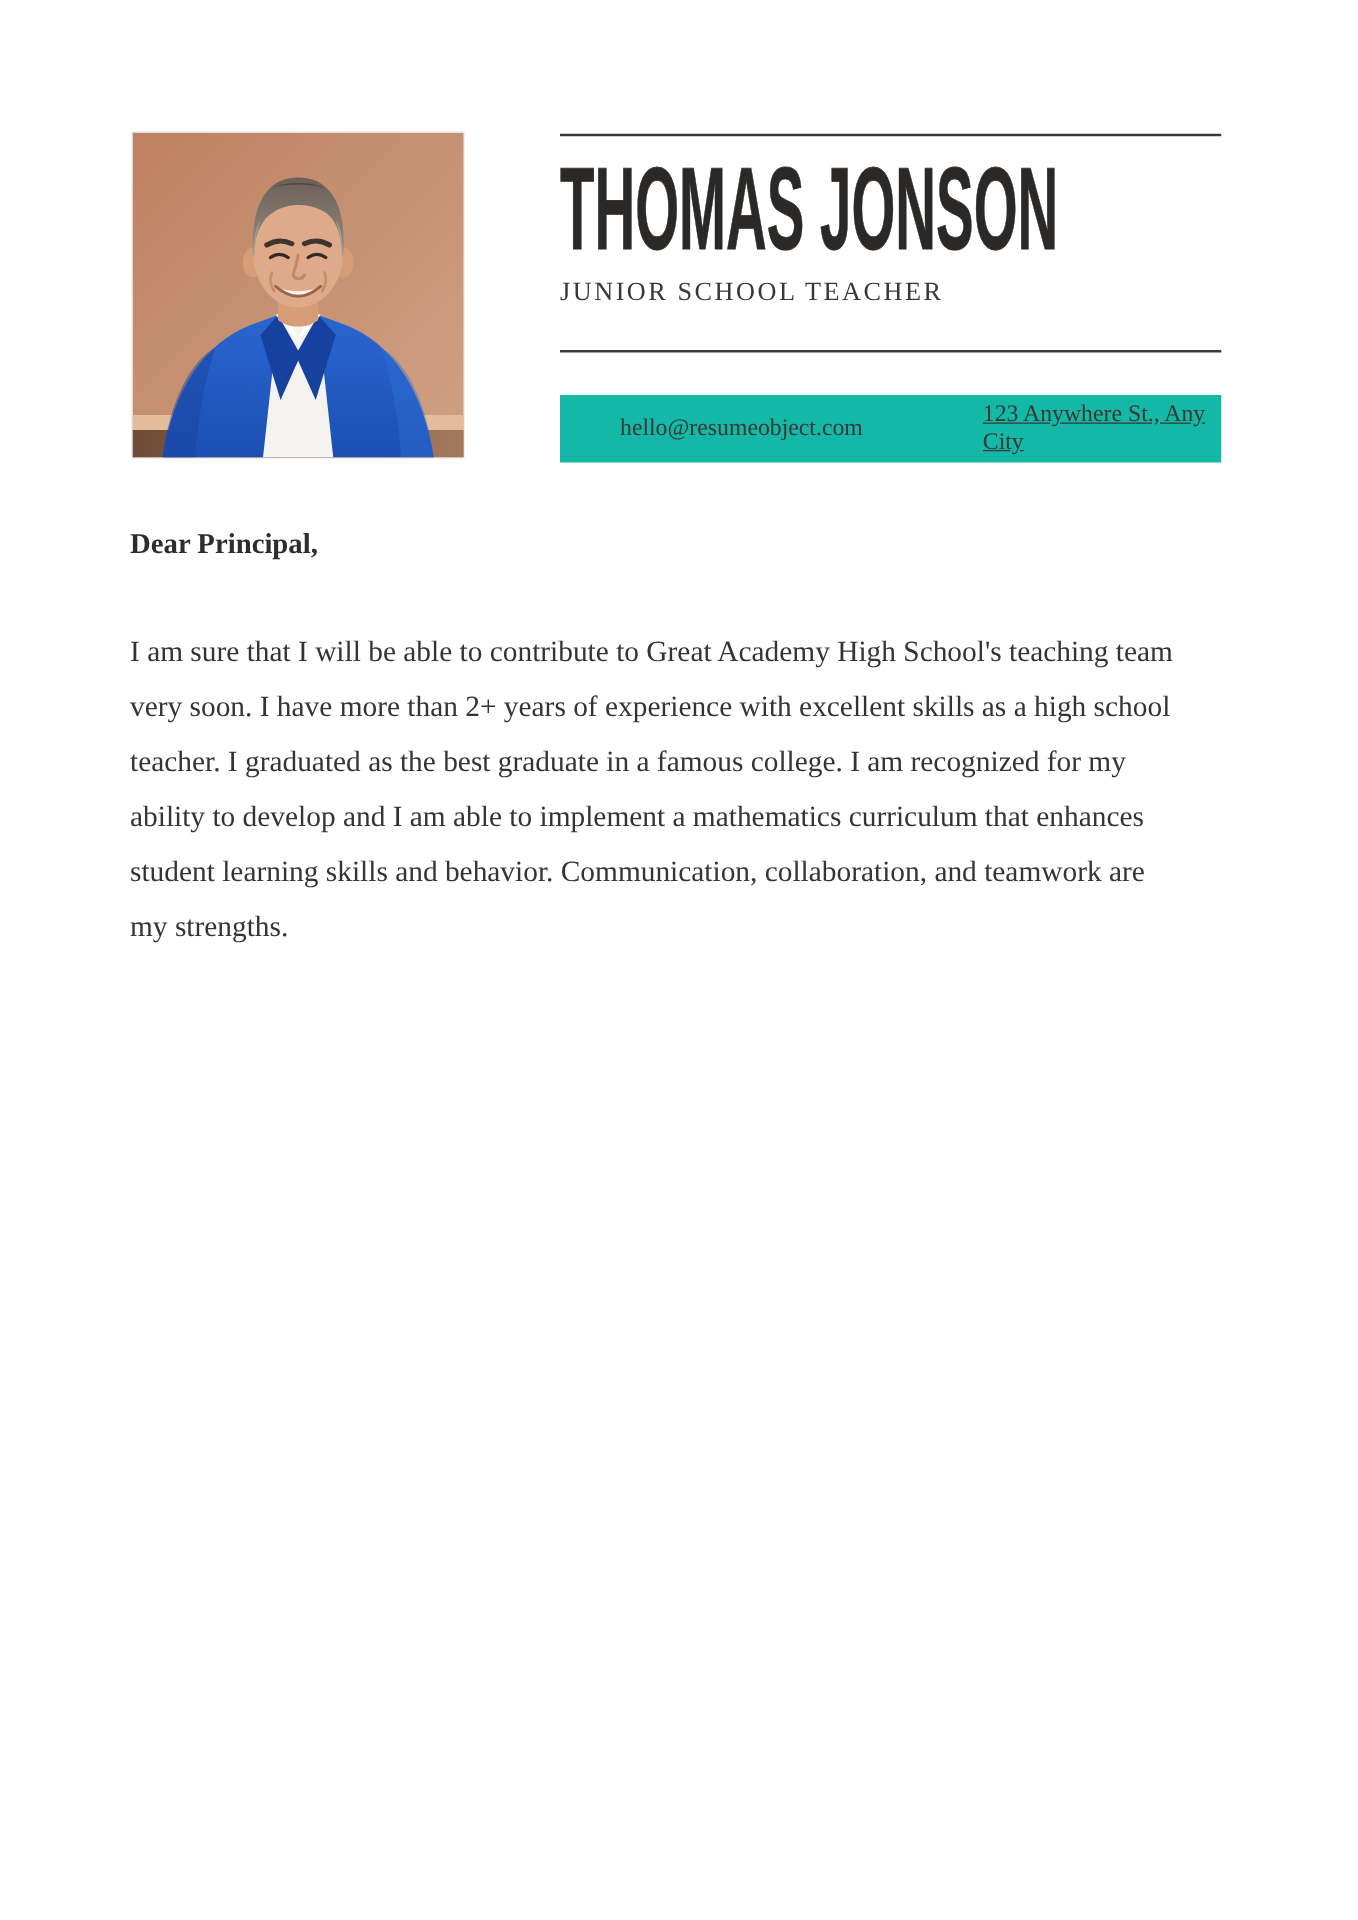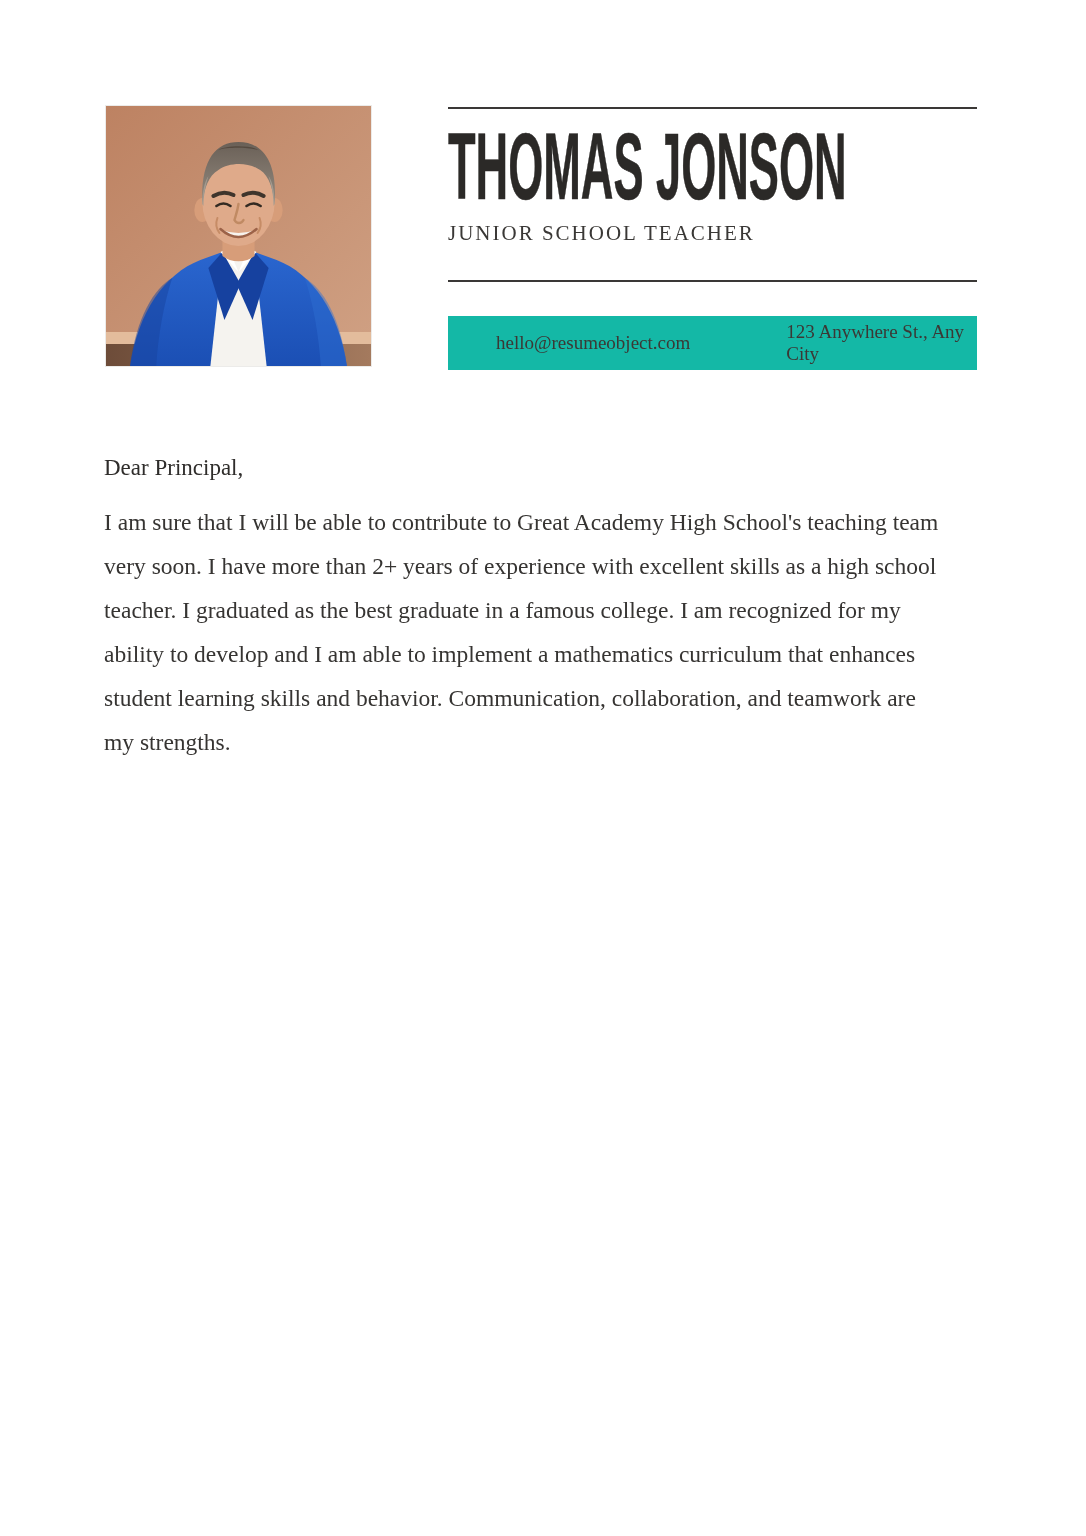--- a/index.html
+++ b/index.html
@@ -34,25 +34,25 @@
     margin-top:14px;
     font-size:21px;letter-spacing:2px;color:#3a3836;
   }
   .rule.bottom{margin-top:34px;}
   .contact-bar{
     margin-top:34px;height:54px;background:#14b8a6;
     display:flex;align-items:center;
     font-size:19px;color:#3b3835;gap:20px;
   }
   .contact-email{margin-left:48px;}
-  .contact-address{margin-left:76px;}
+  .contact-address{margin-left:76px;text-decoration:underline;}
   
   .salutation{
-    position:absolute;left:104px;top:454px;margin:0;
-    font-size:23px;font-weight:400;color:#2f2d2b;line-height:28px;
+    position:absolute;left:104px;top:421px;margin:0;
+    font-size:23px;font-weight:700;color:#2f2d2b;line-height:28px;
   }
   .letter-body{position:absolute;left:104px;top:500px;width:920px;}
   .para{
     margin:0 0 10px 0;
     font-size:23.5px;line-height:44px;color:#363432;
     white-space:pre;
   }
   
   .closing{
     position:absolute;left:761px;top:1106px;margin:12px;

